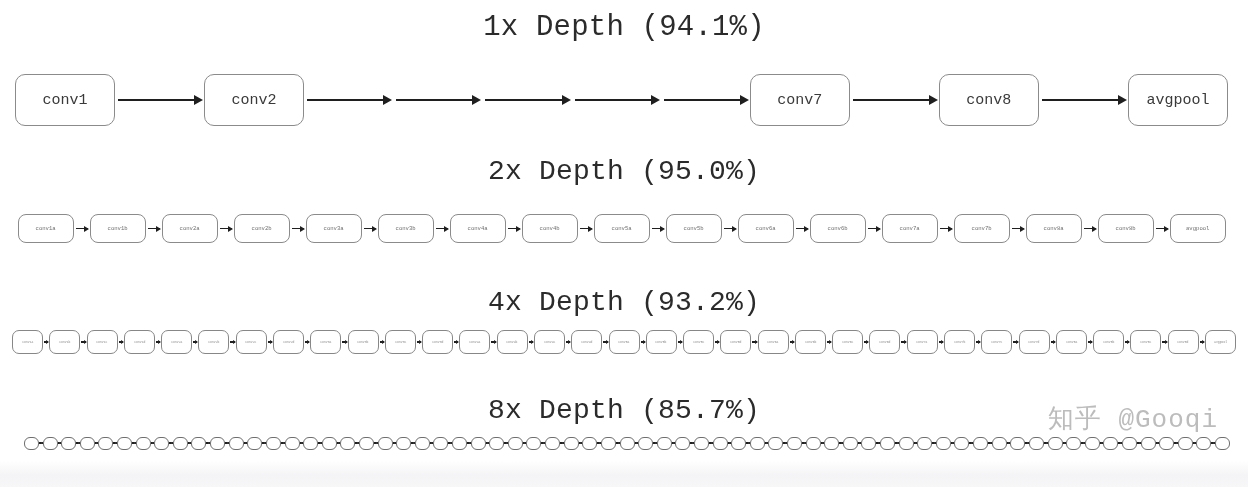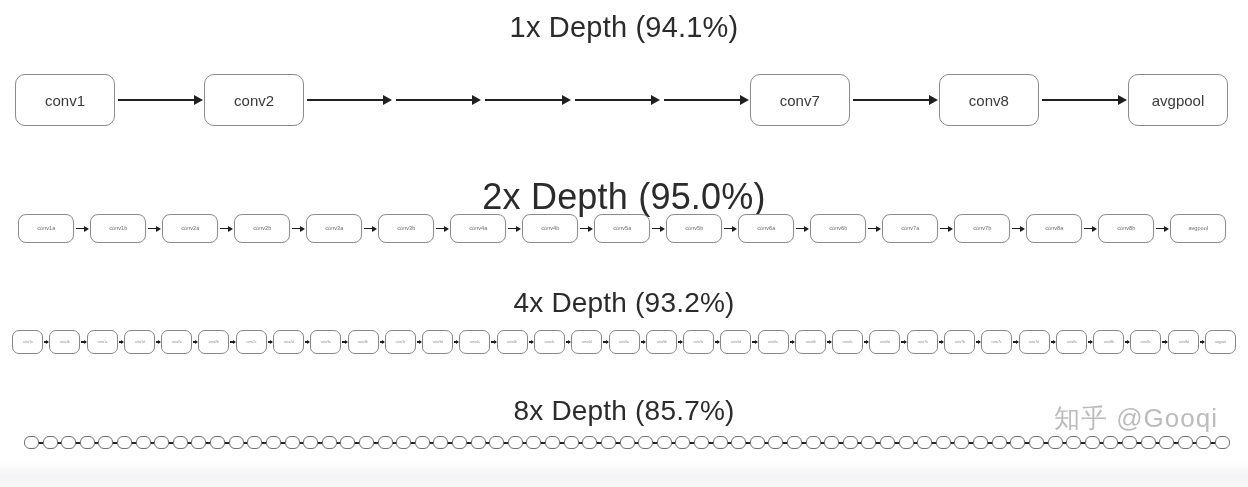--- a/index.html
+++ b/index.html
@@ -1,39 +1,39 @@
 <!DOCTYPE html>
 <html><head>
 <meta charset="utf-8">
 <style>
   html,body{margin:0;padding:0;background:#ffffff;}
   .canvas{
     position:relative;
     width:1248px;height:487px;
     background:#ffffff;
-    font-family:Liberation Sans, sans-serif;
+    font-family:Liberation Mono, monospace;
     overflow:hidden;
   }
   .row-title{
     position:absolute;left:0;right:0;
     margin:0;
     text-align:center;
     font-weight:500;
     color:#2b2b2b;
     letter-spacing:.2px;
   }
   .title-1x{top:11px;font-size:29px;}
-  .title-2x{top:176px;font-size:36px;}
+  .title-2x{top:156px;font-size:28px;}
   .title-4x{top:287px;font-size:28px;}
   .title-8x{top:395px;font-size:28px;}
 
   .node-row{
     position:absolute;
     display:flex;
-    align-items:flex-start;
+    align-items:flex-end;
     justify-content:space-between;
   }
   .node{
     box-sizing:border-box;
     background:#ffffff;
     display:flex;align-items:center;justify-content:center;
     flex-shrink:0;
   }
   .node-label{
     white-space:nowrap;

